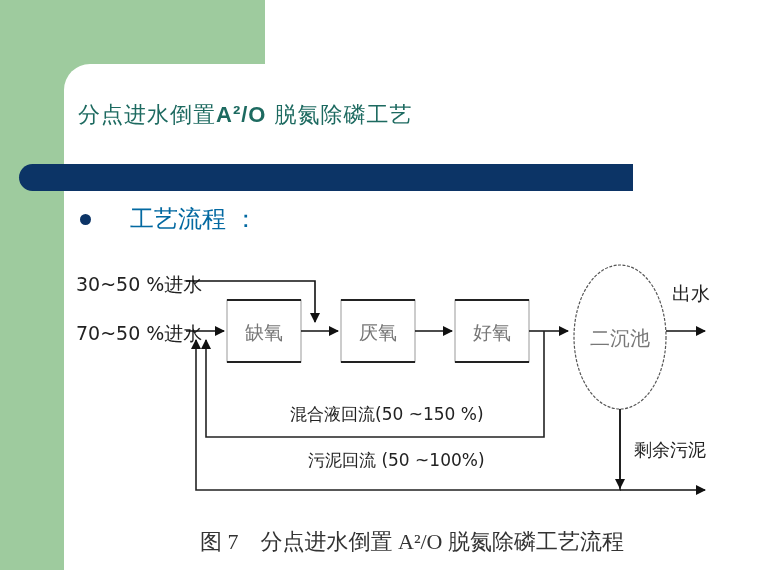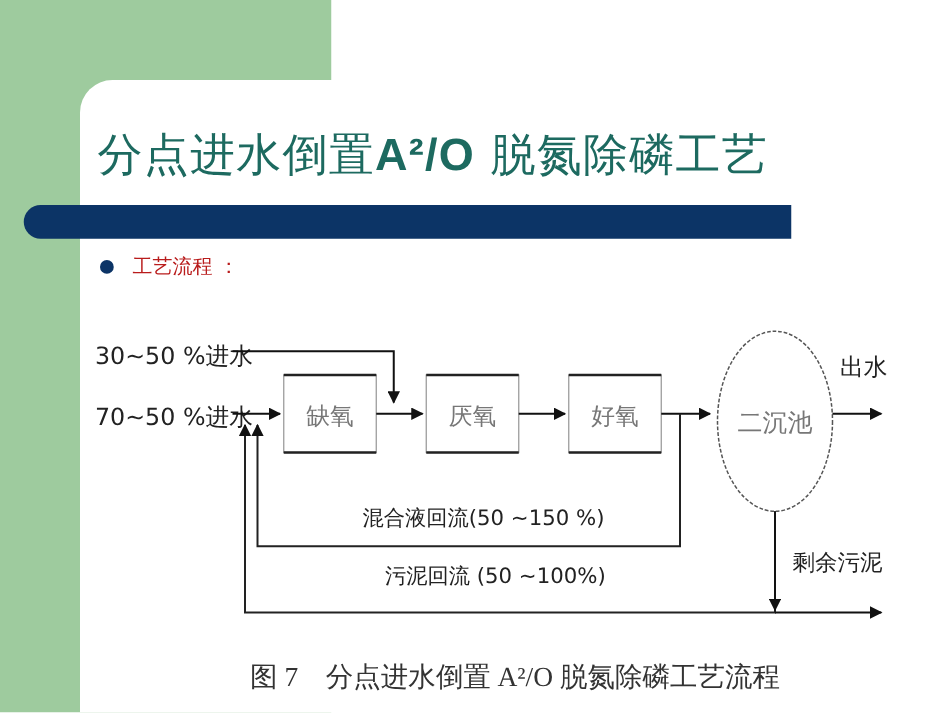--- a/index.html
+++ b/index.html
@@ -1,24 +1,24 @@
 <!DOCTYPE html>
 <html><head>
 <meta charset="utf-8">
 <style>
   html,body{margin:0;padding:0;}
   body{width:760px;height:570px;position:relative;overflow:hidden;background:#ffffff;font-family:"DejaVu Sans",sans-serif;}
   .green-block{position:absolute;left:0;top:0;width:265px;height:570px;background:#9ecb9e;}
   .white-panel{position:absolute;left:64px;top:64px;width:696px;height:506px;background:#ffffff;border-top-left-radius:26px;}
-  .title{position:absolute;left:78px;top:100px;font-size:36px;color:#1d6a60;letter-spacing:1px;white-space:nowrap;}
+  .title{position:absolute;left:78px;top:100px;font-size:22px;color:#1d6a60;letter-spacing:1px;white-space:nowrap;}
   .title b{font-family:"Liberation Sans",sans-serif;font-weight:bold;}
   .bar{position:absolute;left:19px;top:164px;width:614px;height:27px;background:#0c3466;border-radius:14px 0 0 14px;}
   .bullet-row{position:absolute;left:80px;top:203px;display:flex;align-items:center;}
   .bullet-dot{width:11px;height:11px;border-radius:50%;background:#0c3466;margin-right:15px;}
-  .bullet-text{font-size:16px;color:#b91c1c;font-family:"DejaVu Sans",sans-serif;}
+  .bullet-text{font-size:24px;color:#0369a1;font-family:"DejaVu Sans",sans-serif;margin-left:24px;}
   svg.flow{position:absolute;left:0;top:0;}
   .lbl{font-family:"DejaVu Sans",sans-serif;fill:#222;}
   .box-lbl{fill:#777;font-family:"DejaVu Serif",serif;}
   .caption{position:absolute;left:200px;top:527px;font-size:22px;color:#333;font-family:Liberation Serif, serif;white-space:nowrap;}
 </style>
 </head>
 <body>
 
 <div class="green-block"></div>
 <div class="white-panel"></div>

